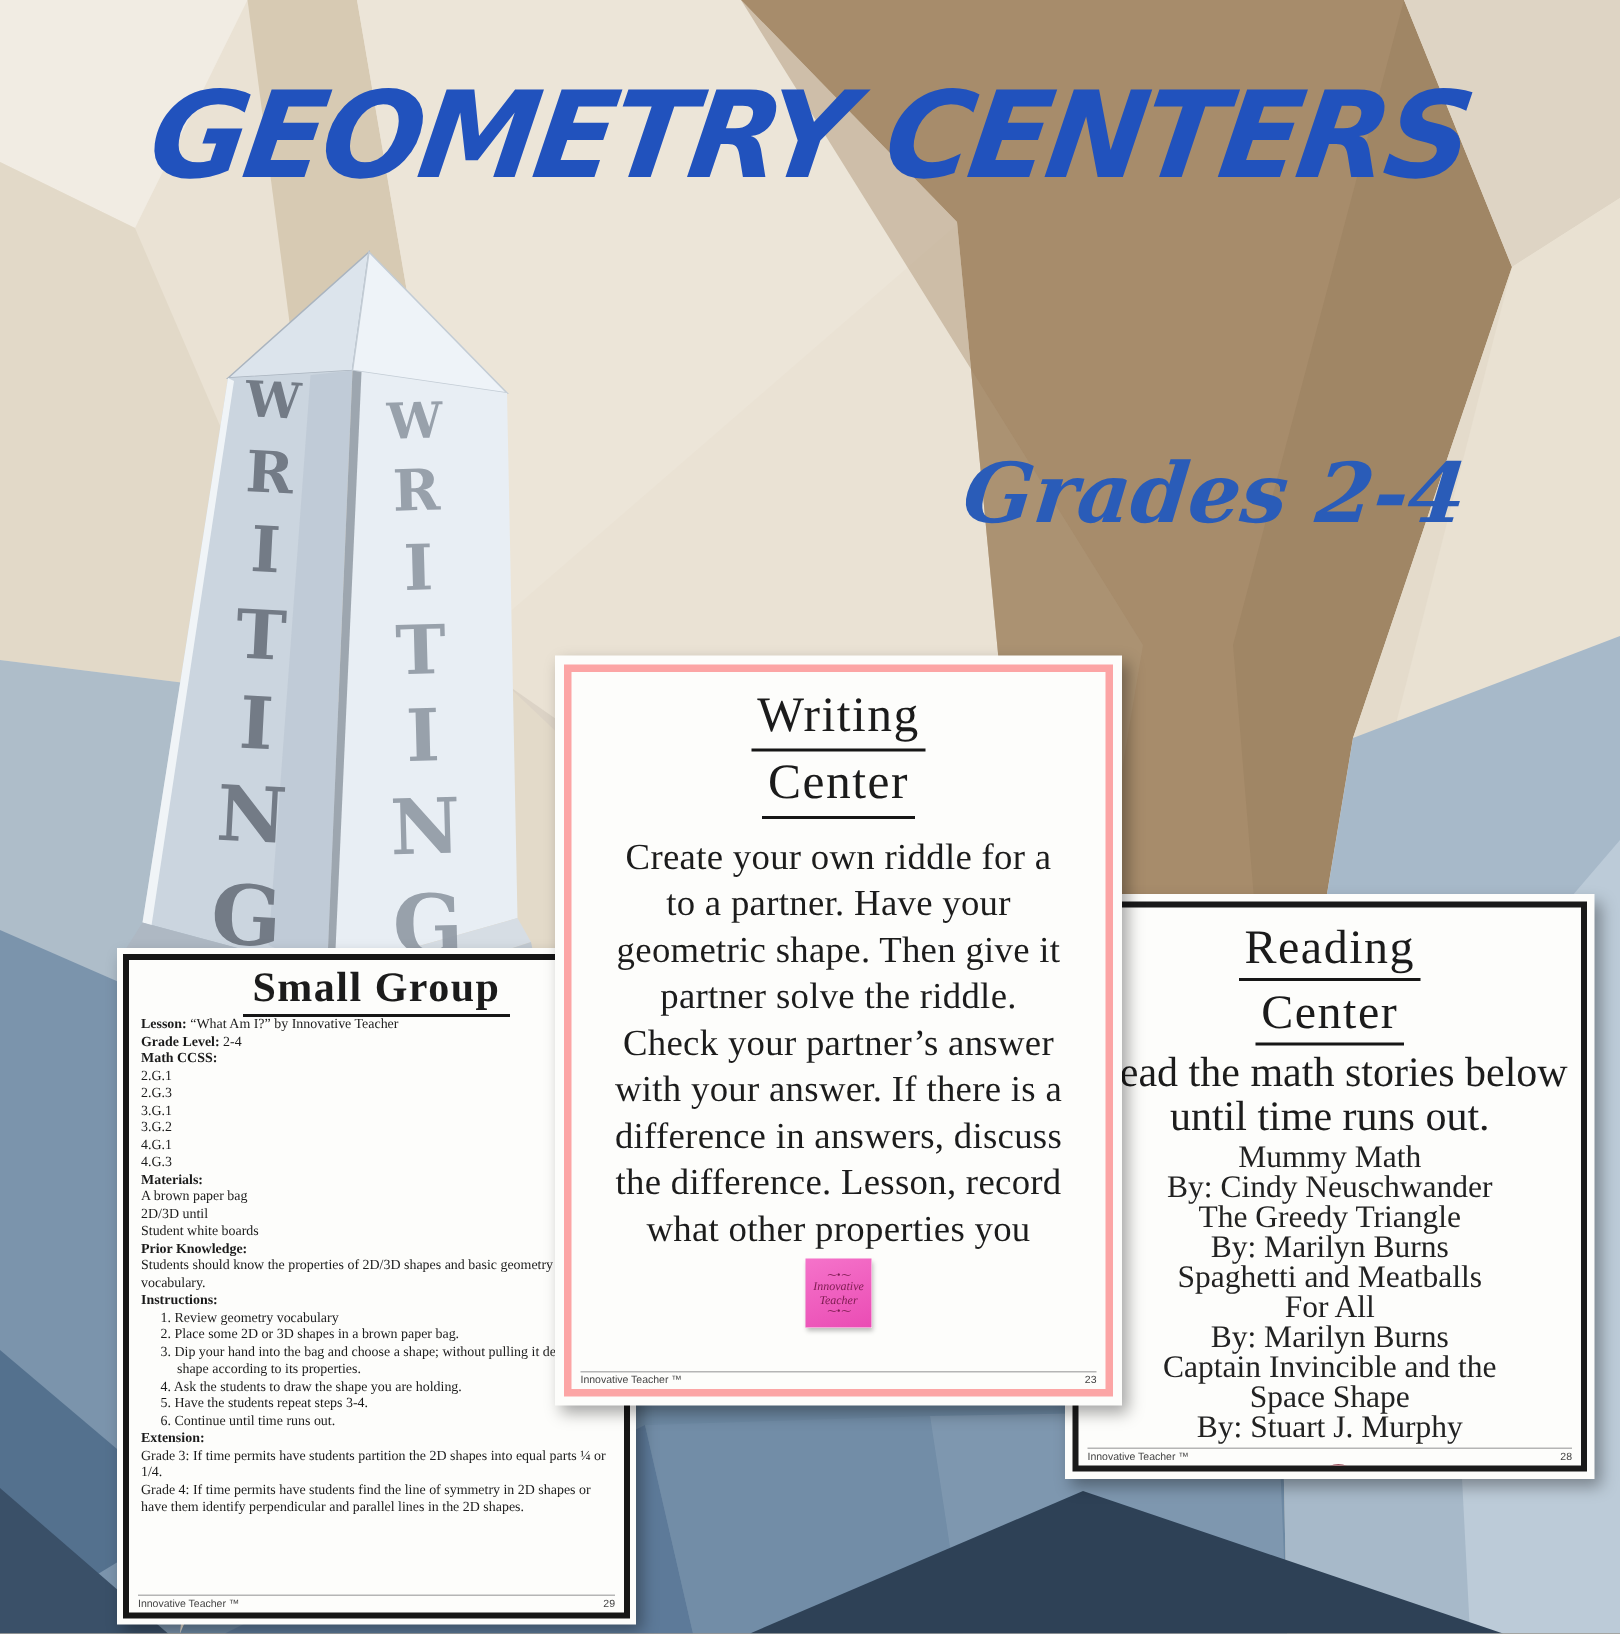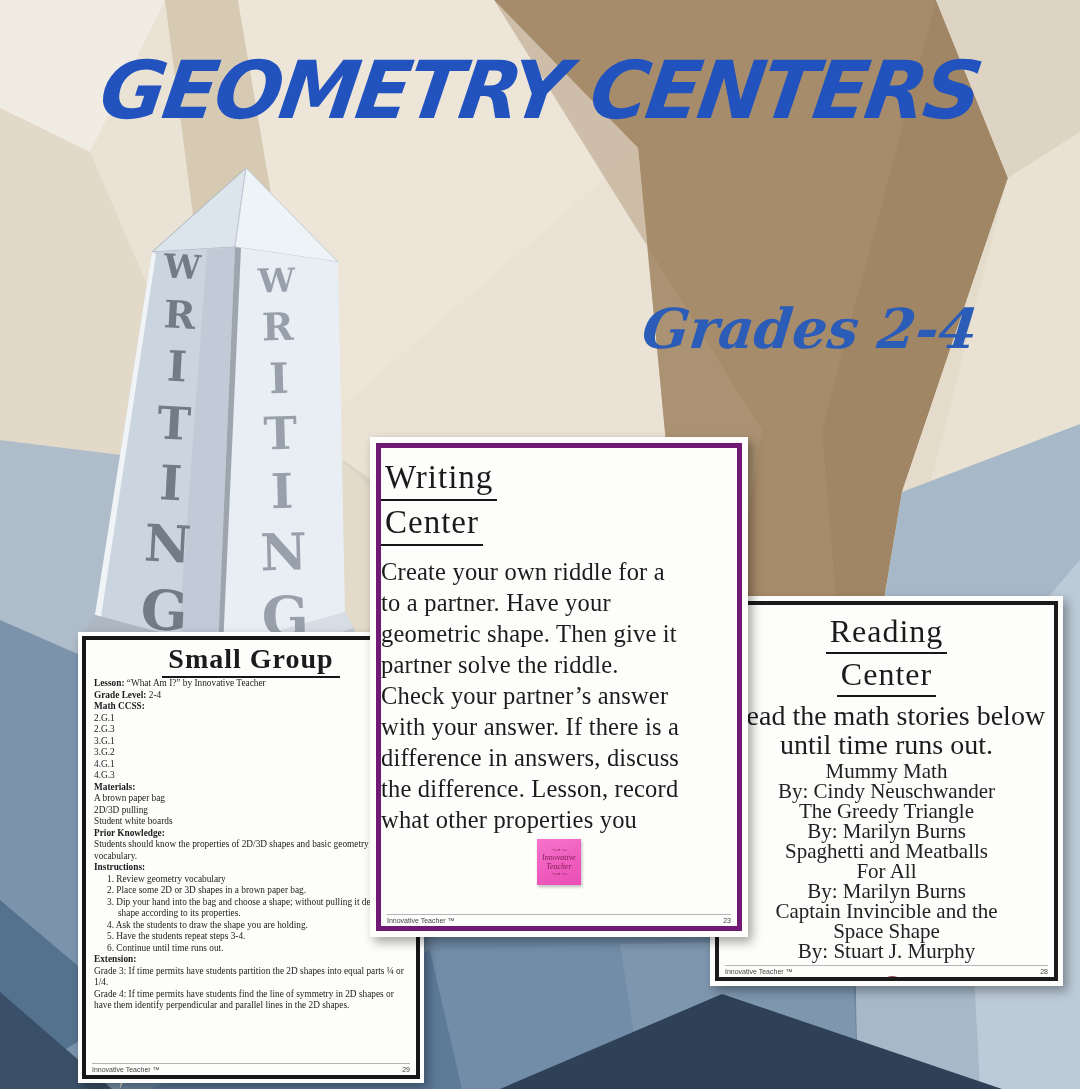--- a/index.html
+++ b/index.html
@@ -35,21 +35,21 @@
 
   .sg-page{left:78px;top:632px;width:346px;height:451px;z-index:3;}
   .sg-page .inner{inset:4px;border:4px solid #161616;padding:2px 8px;}
   .sg-title{text-align:center;font-size:28px;font-weight:bold;letter-spacing:1px;margin:1px 0 0;}
   .sg-title span{display:inline-block;border-bottom:2px solid #161616;padding:0 6px 1px;}
   .sg-line{font-size:9.3px;line-height:11.5px;}
   .sg-line b{font-weight:bold;}
   .ind{padding-left:24px;text-indent:-11px;}
 
   .wc-page{left:370px;top:437px;width:378px;height:500px;z-index:4;}
-  .wc-page .inner{inset:6px;border:5px solid #701a75;text-align:left;}
+  .wc-page .inner{inset:6px;border:5px solid #fca5a5;text-align:center;}
   .wc-title{margin-top:8px;font-size:33px;line-height:42px;letter-spacing:1px;}
   .wc-title span,.rc-title span{display:inline-block;border-bottom:2px solid #161616;padding:0 4px 1px;}
   .wc-body{margin-top:10px;font-size:24.5px;line-height:31px;letter-spacing:.2px;color:#1c1c1c;}
   .sticky{width:44px;height:46px;margin:4px auto 0;background:linear-gradient(160deg,#f573ca,#ea4cb4);
     display:flex;flex-direction:column;align-items:center;justify-content:center;
     font-style:italic;font-size:8px;line-height:9px;color:#7d1c50;box-shadow:1px 2px 3px rgba(0,0,0,.25);}
   .sticky .squig{font-size:7px;line-height:6px;}
 
   .rc-page{left:710px;top:596px;width:353px;height:390px;z-index:2;}
   .rc-page .inner{inset:5px;border:4px solid #1a1a1a;text-align:center;}
@@ -180,21 +180,21 @@
       <div class="sg-line"><b>Grade Level:</b><span> 2-4</span></div>
       <div class="sg-line"><b>Math CCSS:</b><span></span></div>
       <div class="sg-line"><b></b><span>2.G.1</span></div>
       <div class="sg-line"><b></b><span>2.G.3</span></div>
       <div class="sg-line"><b></b><span>3.G.1</span></div>
       <div class="sg-line"><b></b><span>3.G.2</span></div>
       <div class="sg-line"><b></b><span>4.G.1</span></div>
       <div class="sg-line"><b></b><span>4.G.3</span></div>
       <div class="sg-line"><b>Materials:</b><span></span></div>
       <div class="sg-line"><b></b><span>A brown paper bag</span></div>
-      <div class="sg-line"><b></b><span>2D/3D pulling</span></div>
+      <div class="sg-line"><b></b><span>2D/3D until</span></div>
       <div class="sg-line"><b></b><span>Student white boards</span></div>
       <div class="sg-line"><b>Prior Knowledge:</b><span></span></div>
       <div class="sg-line"><b></b><span>Students should know the properties of 2D/3D shapes and basic geometry vocabulary.</span></div>
       <div class="sg-line"><b>Instructions:</b><span></span></div>
       <div class="sg-line ind"><b></b><span>1. Review geometry vocabulary</span></div>
       <div class="sg-line ind"><b></b><span>2. Place some 2D or 3D shapes in a brown paper bag.</span></div>
       <div class="sg-line ind"><b></b><span>3. Dip your hand into the bag and choose a shape; without pulling it describe the shape according to its properties.</span></div>
       <div class="sg-line ind"><b></b><span>4. Ask the students to draw the shape you are holding.</span></div>
       <div class="sg-line ind"><b></b><span>5. Have the students repeat steps 3-4.</span></div>
       <div class="sg-line ind"><b></b><span>6. Continue until time runs out.</span></div>

